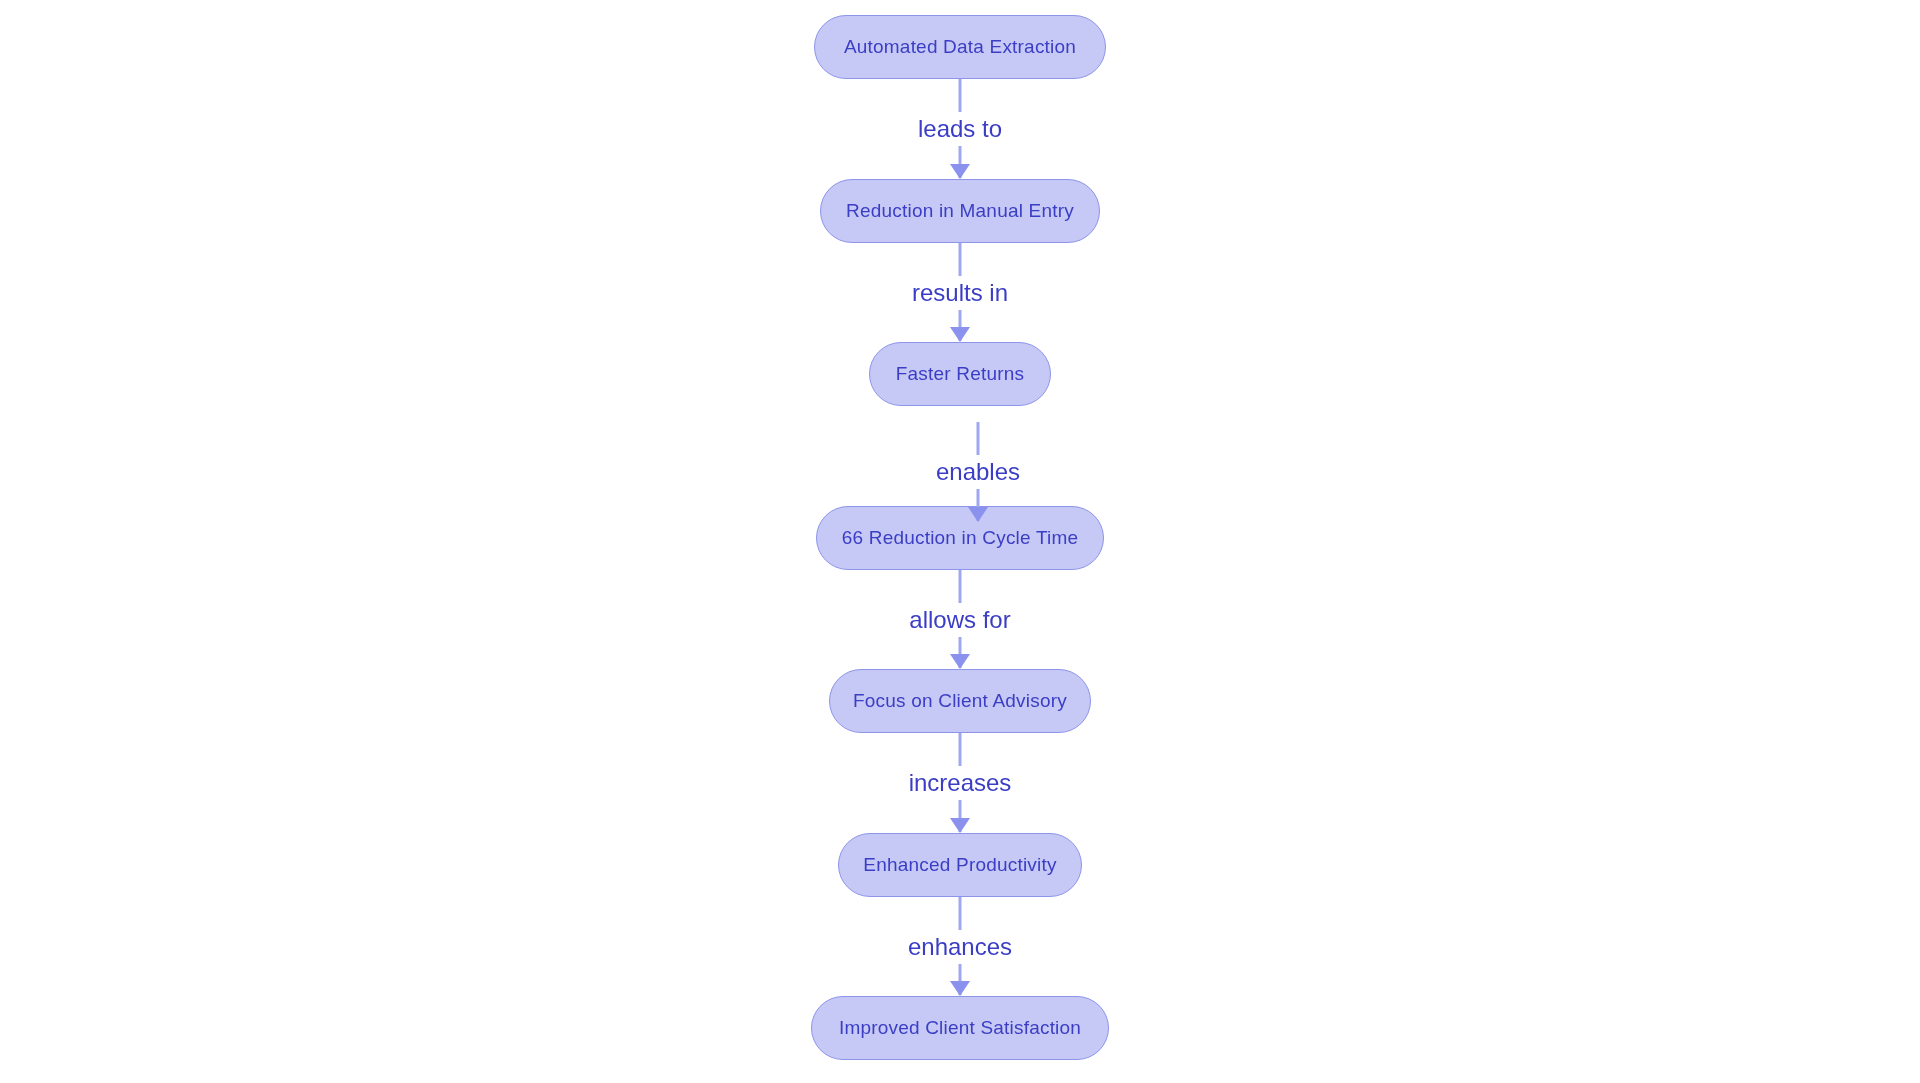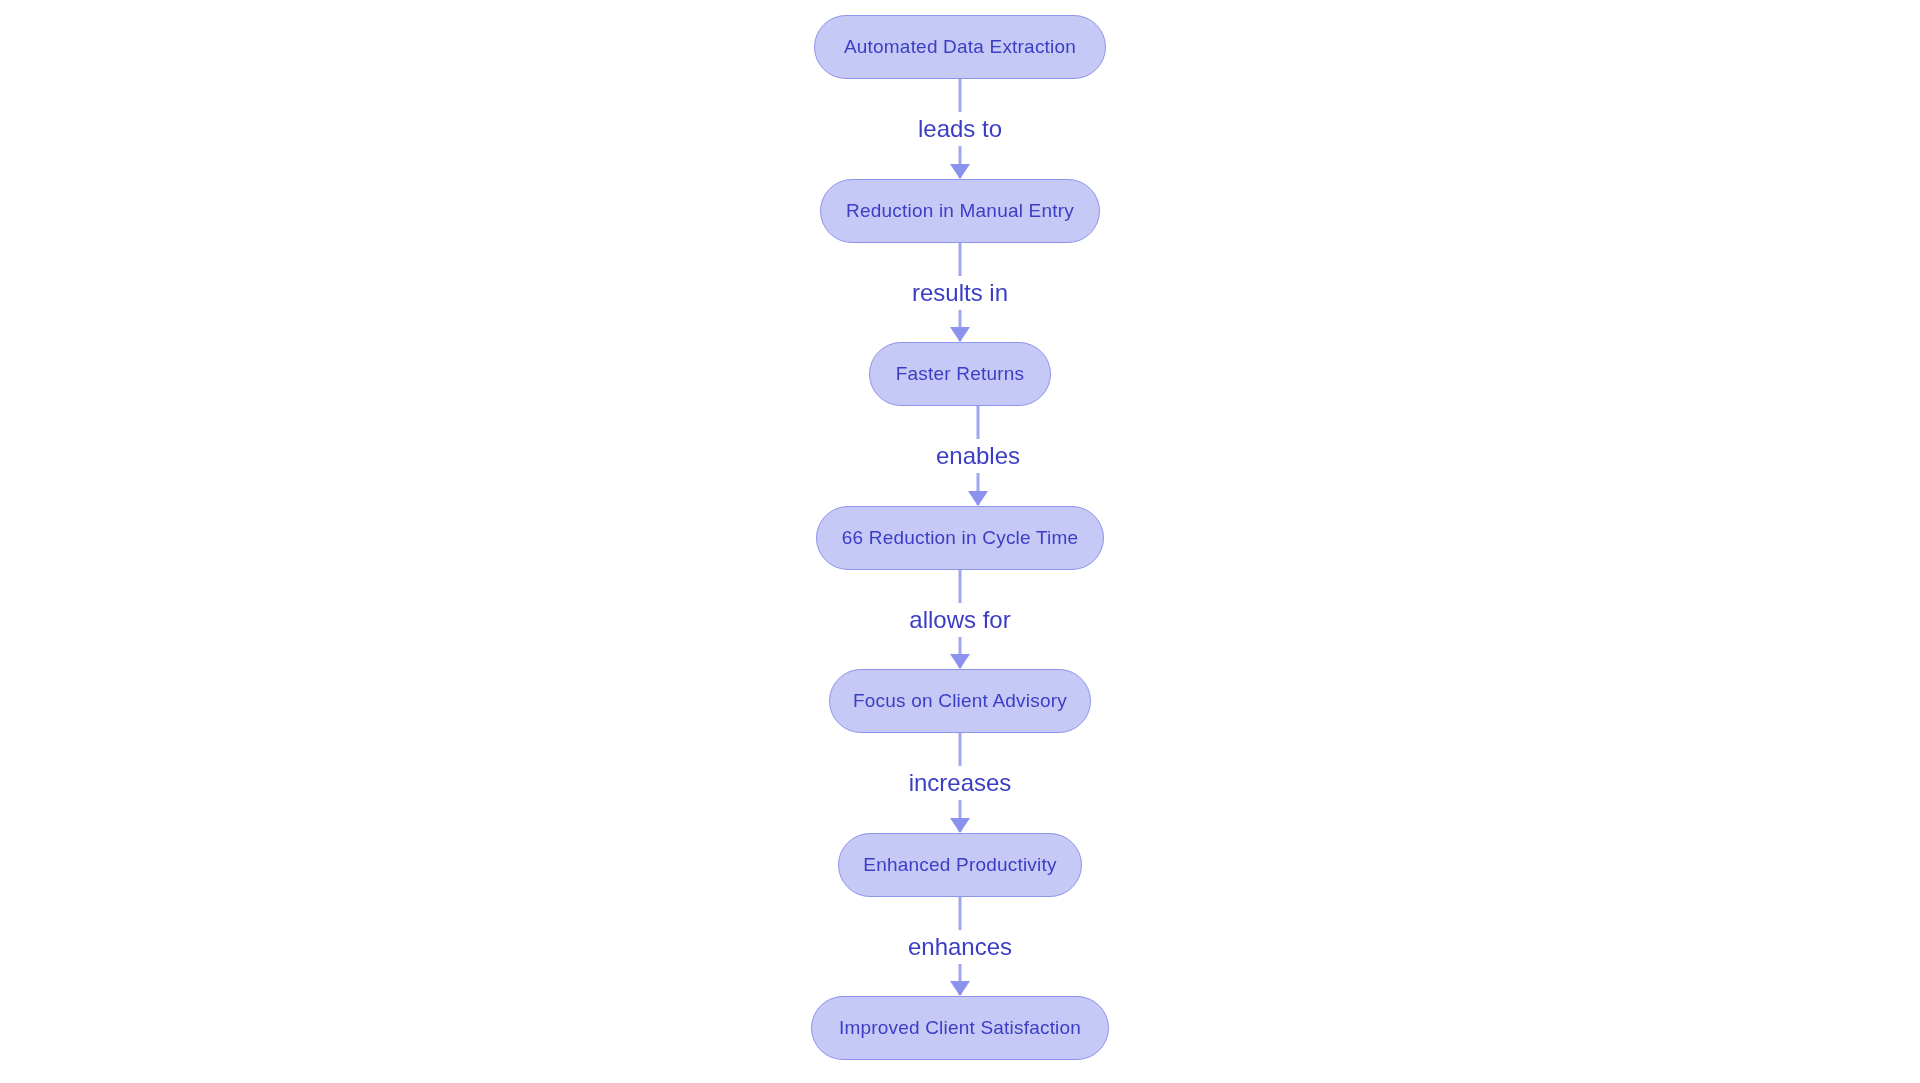--- a/index.html
+++ b/index.html
@@ -51,21 +51,21 @@
   .n5{top:833px;width:244px;}
   .n6{top:996px;width:298px;}
   
   .edge{
     position:absolute;
     left:0;
     right:0;
   }
   .e0{top:79px;height:100px;}
   .e1{top:243px;height:99px;}
-  .e2{top:406px;height:100px;margin-left:36px;}
+  .e2{top:422px;height:100px;margin-left:36px;}
   .e3{top:570px;height:99px;}
   .e4{top:733px;height:100px;}
   .e5{top:897px;height:99px;padding-left:32px;}
   .edge-line{
     position:absolute;
     left:50%;
     transform:translateX(-50%);
     top:0;
     bottom:1px;
     width:3px;

